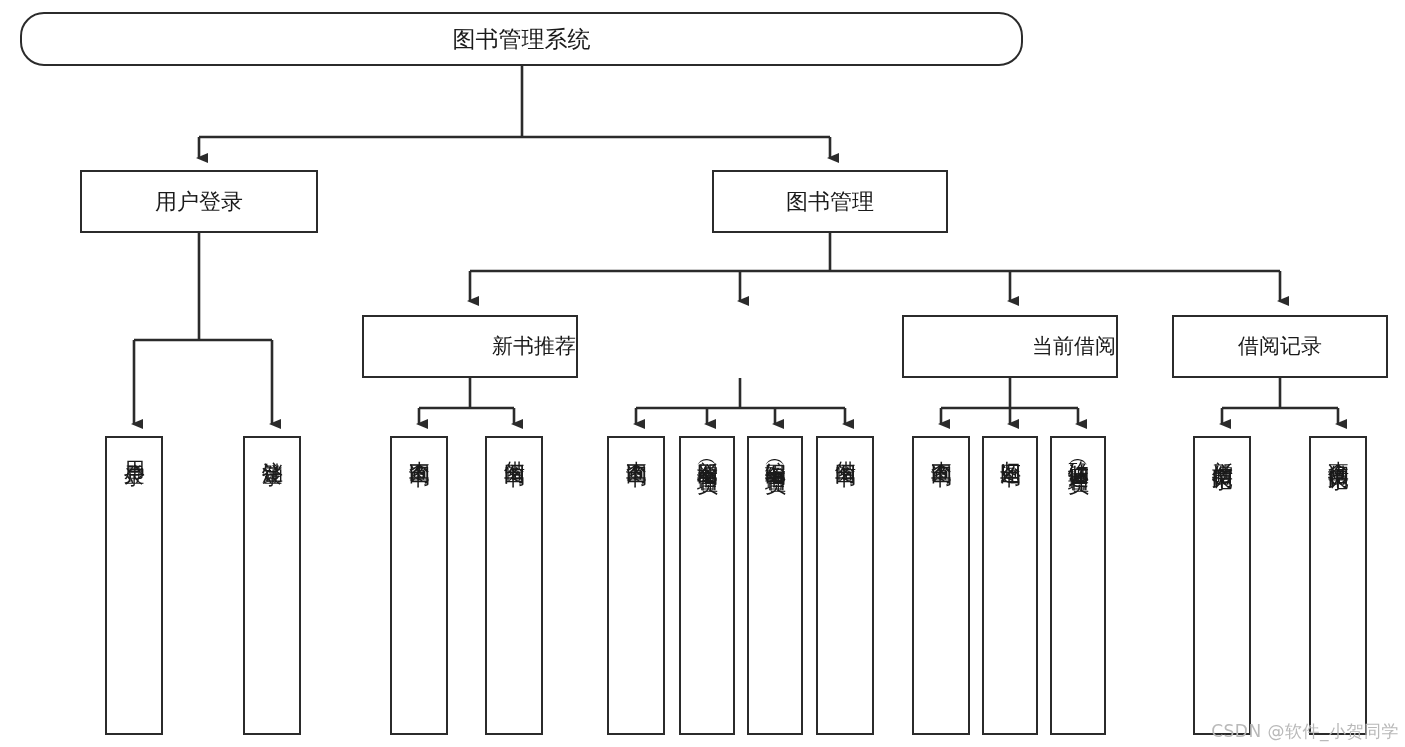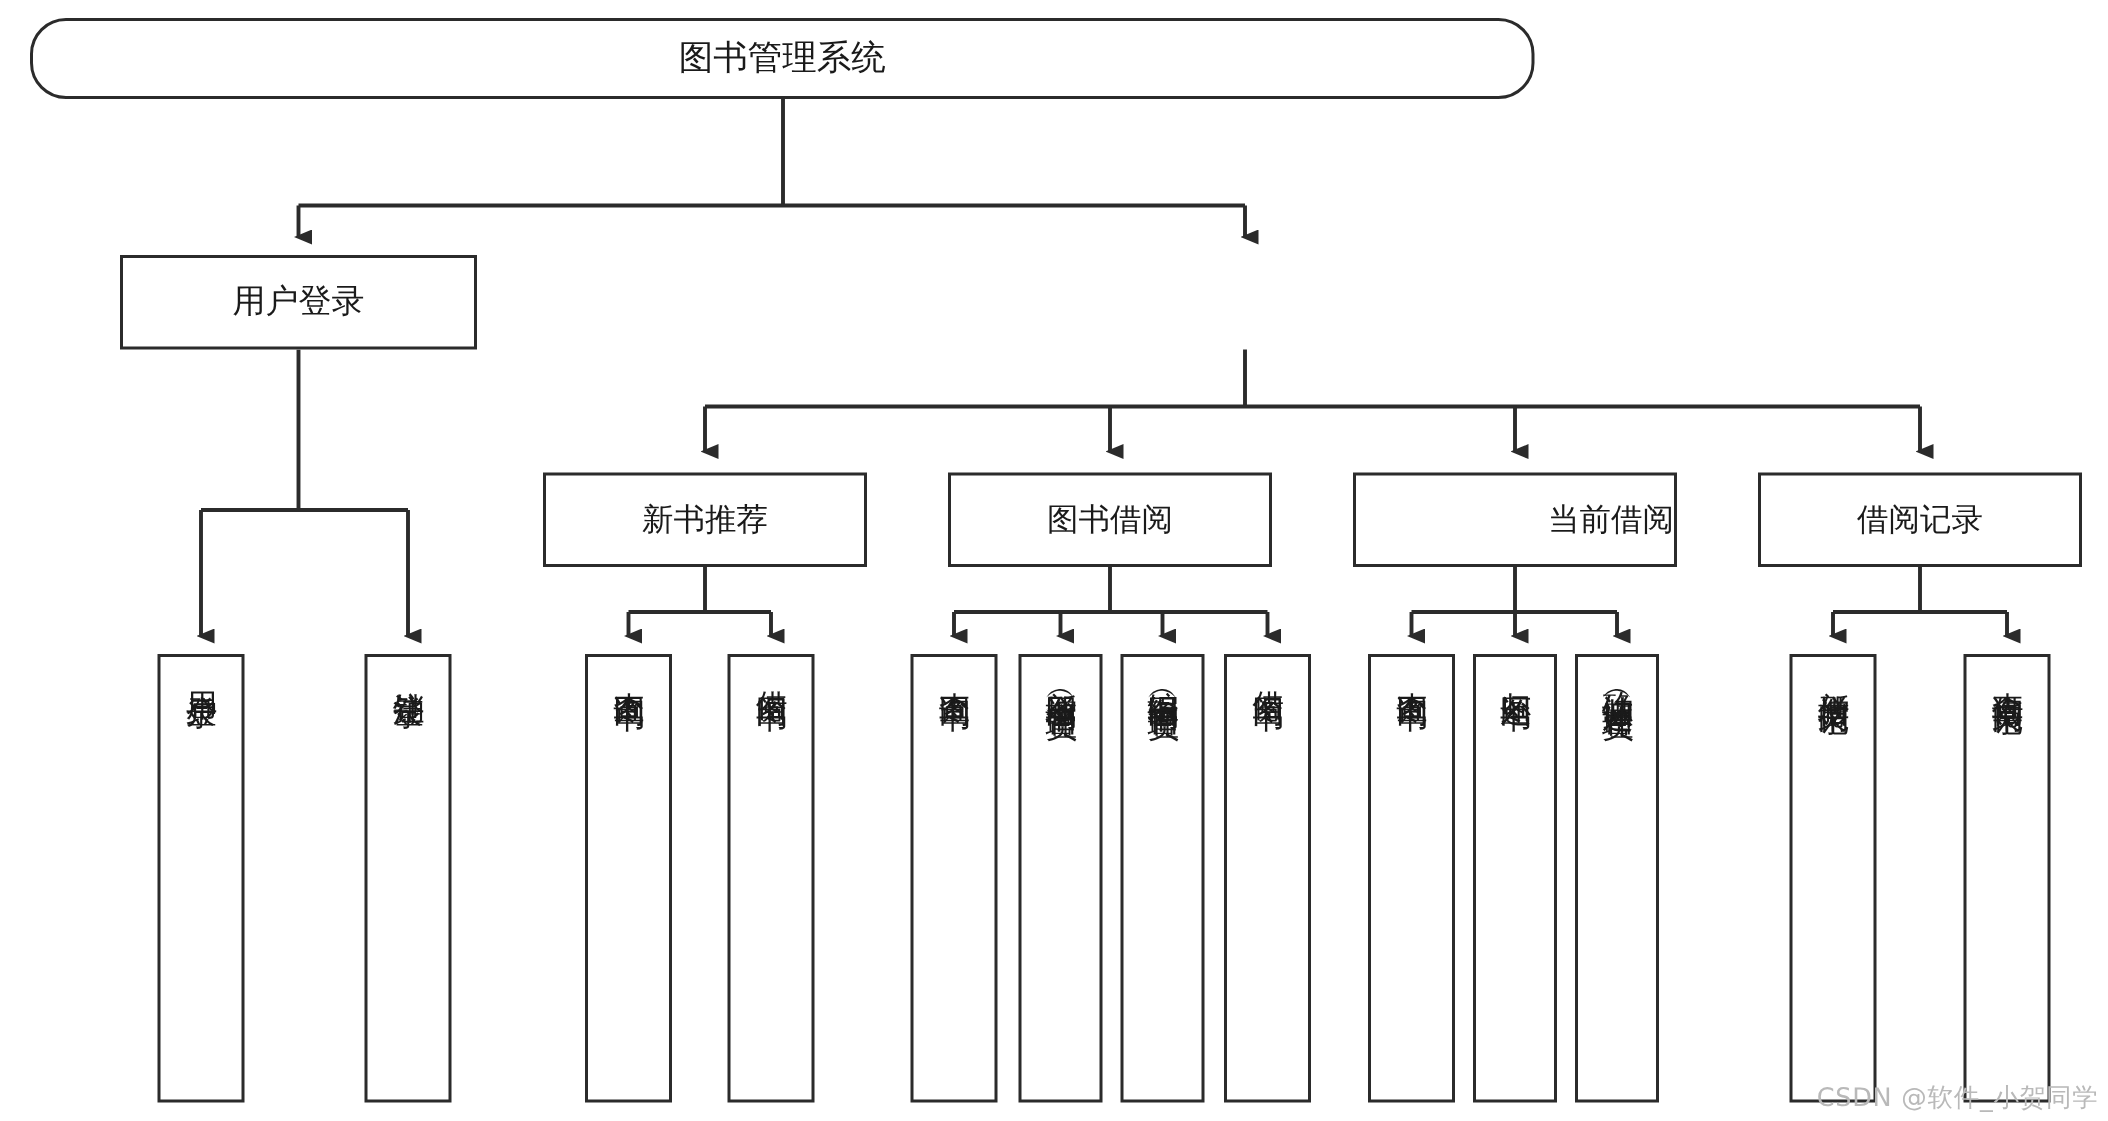--- a/index.html
+++ b/index.html
@@ -125,28 +125,28 @@
   </svg>
 
   <div class="node root" style="left:20px; top:12px; width:1003px; height:54px;border-radius:24px;">
     <span class="node-label">图书管理系统</span>
   </div>
 
   <div class="node lvl2" style="left:80px; top:170px; width:238px; height:63px;">
     <span class="node-label">用户登录</span>
   </div>
 
-
-  <div class="node lvl3" style="left:362px; top:315px; width:216px; height:63px;">
+  <div class="node lvl2" style="left:712px; top:170px; width:236px; height:63px;">
+    <span class="node-label">图书管理</span>
+  </div>
+
+  <div class="node lvl3" style="left:362px; top:315px; width:216px; height:63px;justify-content:flex-end;">
     <span class="node-label">新书推荐</span>
   </div>
 
-  <div class="node lvl3" style="left:632px; top:315px; width:216px; height:63px;">
-    <span class="node-label">图书借阅</span>
-  </div>
 
   <div class="node lvl3" style="left:902px; top:315px; width:216px; height:63px;justify-content:flex-end;">
     <span class="node-label">当前借阅</span>
   </div>
 
   <div class="node lvl3" style="left:1172px; top:315px; width:216px; height:63px;justify-content:center;">
     <span class="node-label">借阅记录</span>
   </div>
 
   <div class="node leaf" style="left:105px; top:436px; width:58px; height:299px;">

